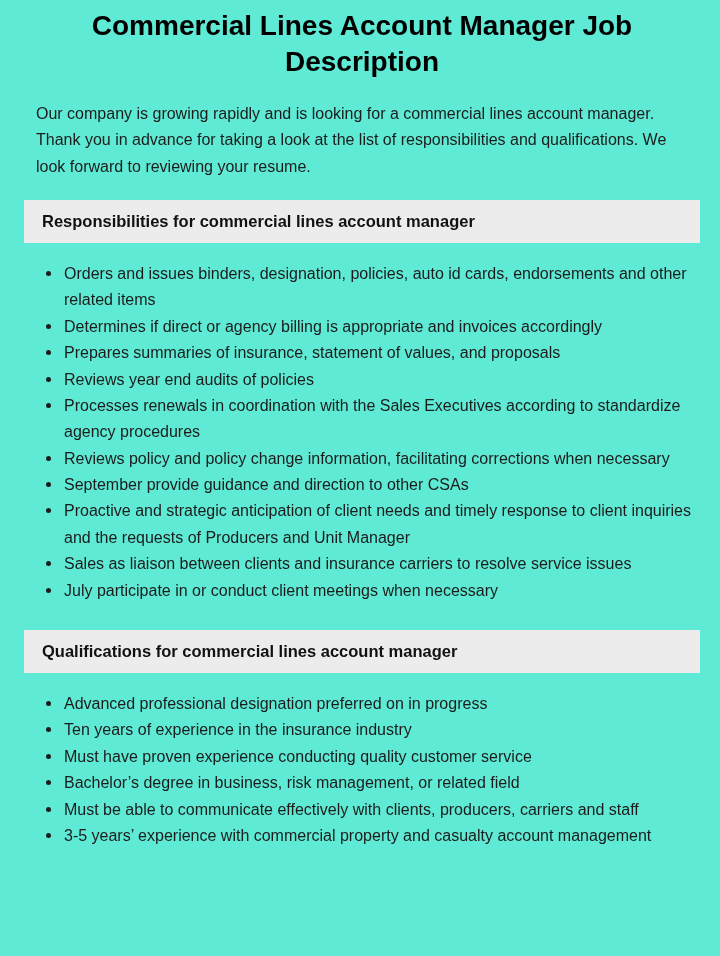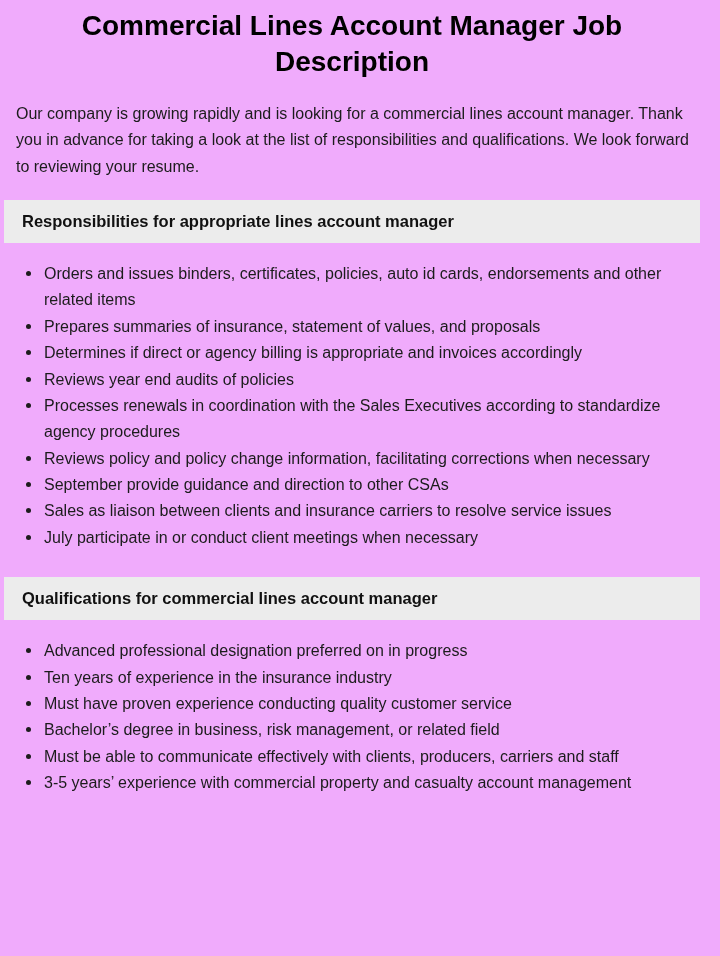--- a/index.html
+++ b/index.html
@@ -4,22 +4,22 @@
 <style>
   * { margin: 0; padding: 0; box-sizing: border-box; }
   html, body {
     background: #ffffff;
     font-family: "Liberation Sans", "DejaVu Sans", sans-serif;
     color: #1c1c1c;
   }
   .page {
     width: 720px;
     min-height: 956px;
-    background: #f0abfc;
-    padding: 0 20px 20px 4px;
+    background: #5eead4;
+    padding: 0 20px 20px 24px;
   }
   .doc-title {
     font-size: 28px;
     line-height: 1.3;
     font-weight: 700;
     text-align: center;
     color: #000000;
     padding: 8px 30px 14px 30px;
     letter-spacing: 0;
   }
@@ -62,30 +62,31 @@
 </style>
 </head>
 <body>
 
 <div class="page">
 
   <h1 class="doc-title">Commercial Lines Account Manager Job Description</h1>
 
   <p class="intro">Our company is growing rapidly and is looking for a commercial lines account manager. Thank you in advance for taking a look at the list of responsibilities and qualifications. We look forward to reviewing your resume.</p>
 
-  <div class="section-header">Responsibilities for appropriate lines account manager</div>
+  <div class="section-header">Responsibilities for commercial lines account manager</div>
 
   <ul class="bullet-list">
-    <li>Orders and issues binders, certificates, policies, auto id cards, endorsements and other related items</li>
+    <li>Orders and issues binders, designation, policies, auto id cards, endorsements and other related items</li>
+    <li>Determines if direct or agency billing is appropriate and invoices accordingly</li>
     <li>Prepares summaries of insurance, statement of values, and proposals</li>
-    <li>Determines if direct or agency billing is appropriate and invoices accordingly</li>
     <li>Reviews year end audits of policies</li>
     <li>Processes renewals in coordination with the Sales Executives according to standardize agency procedures</li>
     <li>Reviews policy and policy change information, facilitating corrections when necessary</li>
     <li>September provide guidance and direction to other CSAs</li>
+    <li>Proactive and strategic anticipation of client needs and timely response to client inquiries and the requests of Producers and Unit Manager</li>
     <li>Sales as liaison between clients and insurance carriers to resolve service issues</li>
     <li>July participate in or conduct client meetings when necessary</li>
   </ul>
 
   <div class="section-header">Qualifications for commercial lines account manager</div>
 
   <ul class="bullet-list">
     <li>Advanced professional designation preferred on in progress</li>
     <li>Ten years of experience in the insurance industry</li>
     <li>Must have proven experience conducting quality customer service</li>

